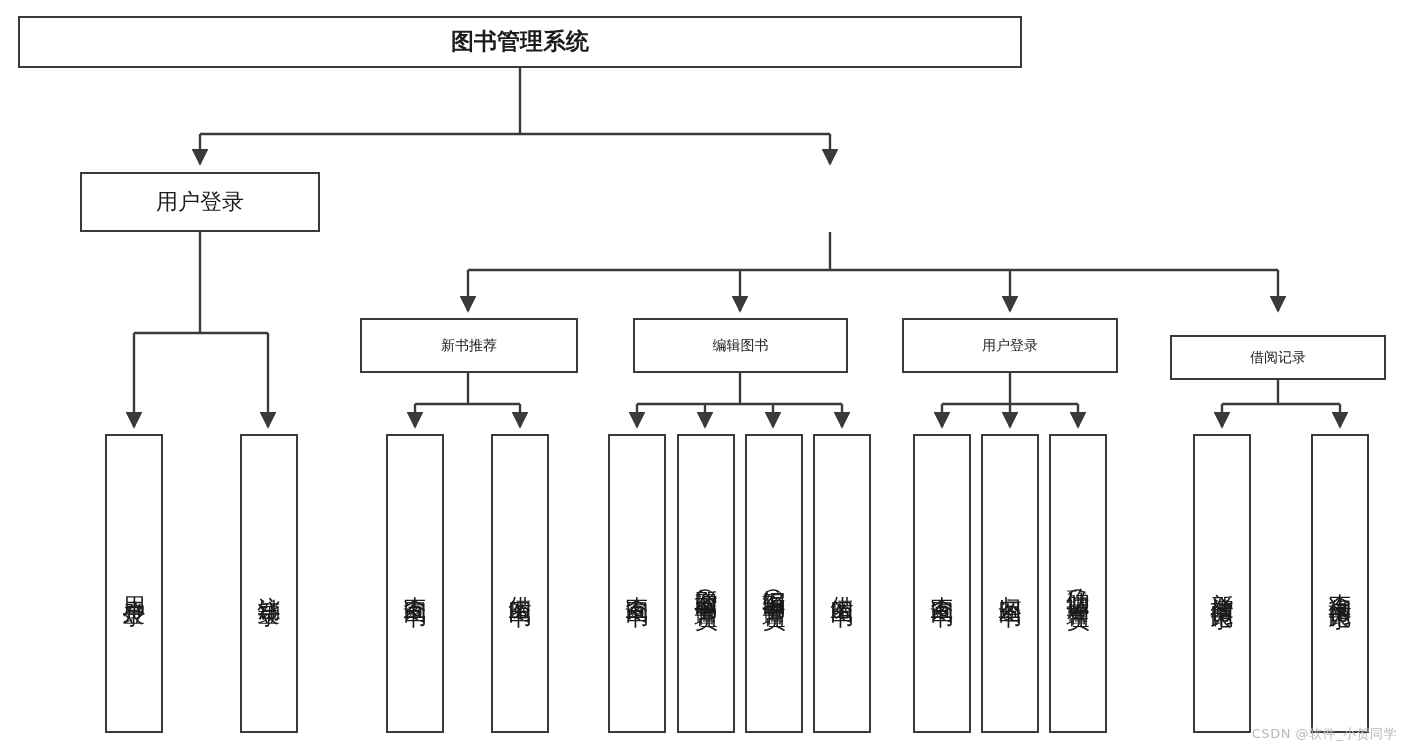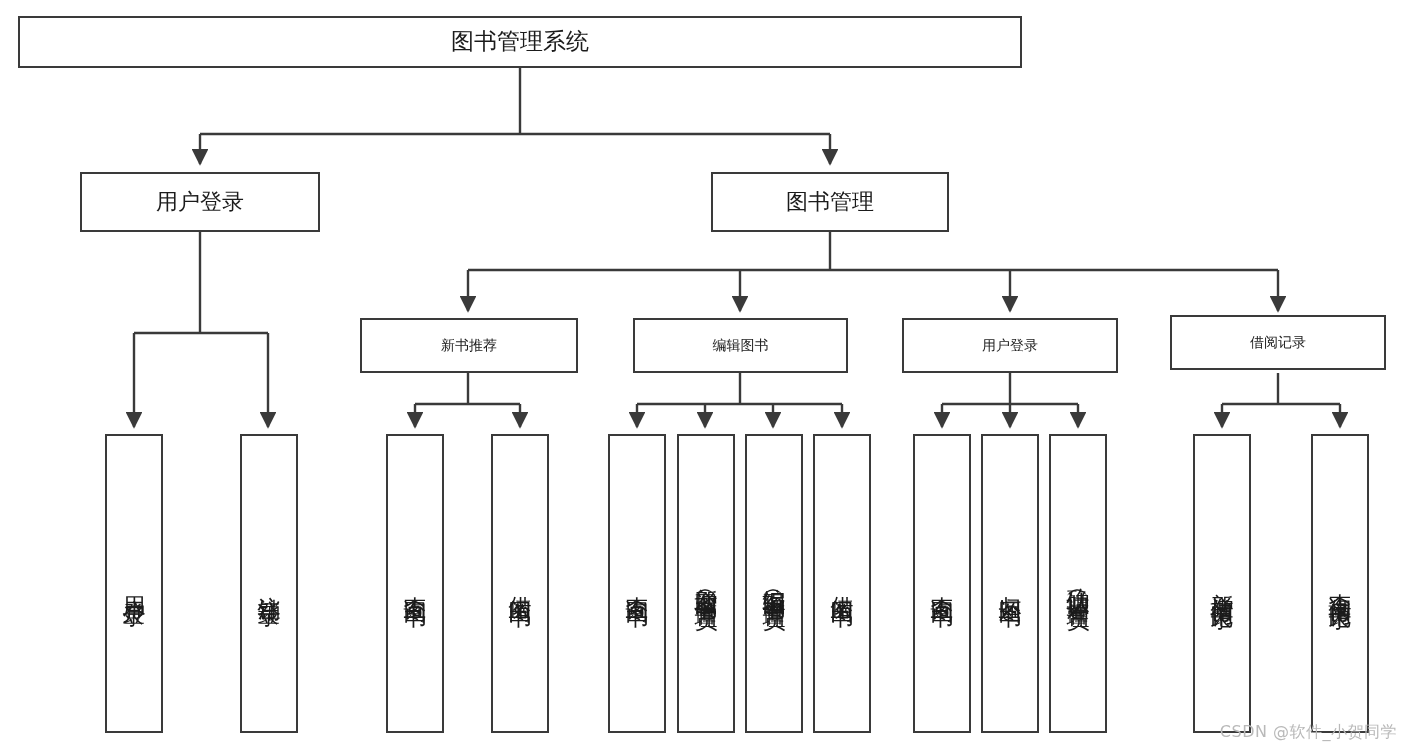--- a/index.html
+++ b/index.html
@@ -59,21 +59,21 @@
     writing-mode: vertical-rl;
     text-orientation: upright;
     font-size: 23px;
     letter-spacing: 3px;
     line-height: 1;
   }
   #watermark {
     position: absolute;
     right: 8px;
     bottom: 4px;
-    font-size: 16px;
+    font-size: 13px;
     color: #b9b9b9;
     z-index: 5;
     white-space: nowrap;
     letter-spacing: 0.5px;
   }
 </style>
 </head>
 <body>
 
 <div id="canvas">
@@ -121,45 +121,42 @@
       <path d="M 1010 404 L 1010 427" marker-end="url(#arrow)"></path>
       <path d="M 1078 404 L 1078 427" marker-end="url(#arrow)"></path>
 
       <path d="M 1278 373 L 1278 404"></path>
       <path d="M 1222 404 L 1340 404"></path>
       <path d="M 1222 404 L 1222 427" marker-end="url(#arrow)"></path>
       <path d="M 1340 404 L 1340 427" marker-end="url(#arrow)"></path>
     </g>
   </svg>
 
-  <div class="node root" style="left:18px; top:16px; width:1004px; height:52px;">
+  <div class="node root" style="left:18px; top:16px; width:1004px; height:52px;font-weight:bold;">
     <span class="label">图书管理系统</span>
   </div>
 
   <div class="node level1" style="left:80px; top:172px; width:240px; height:60px;">
     <span class="label">用户登录</span>
   </div>
 
-  <div class="node level1" style="left:711px; top:172px; width:238px; height:60px;">
-    <span class="label">图书管理</span>
-  </div>
 
   <div class="node level2" style="left:360px; top:318px; width:218px; height:55px;">
     <span class="label">新书推荐</span>
   </div>
 
   <div class="node level2" style="left:633px; top:318px; width:215px; height:55px;">
     <span class="label">编辑图书</span>
   </div>
 
   <div class="node level2" style="left:902px; top:318px; width:216px; height:55px;">
     <span class="label">用户登录</span>
   </div>
 
-  <div class="node level2" style="left:1170px; top:315px; width:216px; height:55px;">
+  <div class="node level2" style="left:1170px; top:335px; width:216px; height:45px;">
     <span class="label">借阅记录</span>
   </div>
 
   <div class="node leaf" style="left:105px; top:434px; width:58px; height:299px;">
     <span class="label">用户登录</span>
   </div>
 
   <div class="node leaf" style="left:240px; top:434px; width:58px; height:299px;">
     <span class="label">注销登录</span>
   </div>

